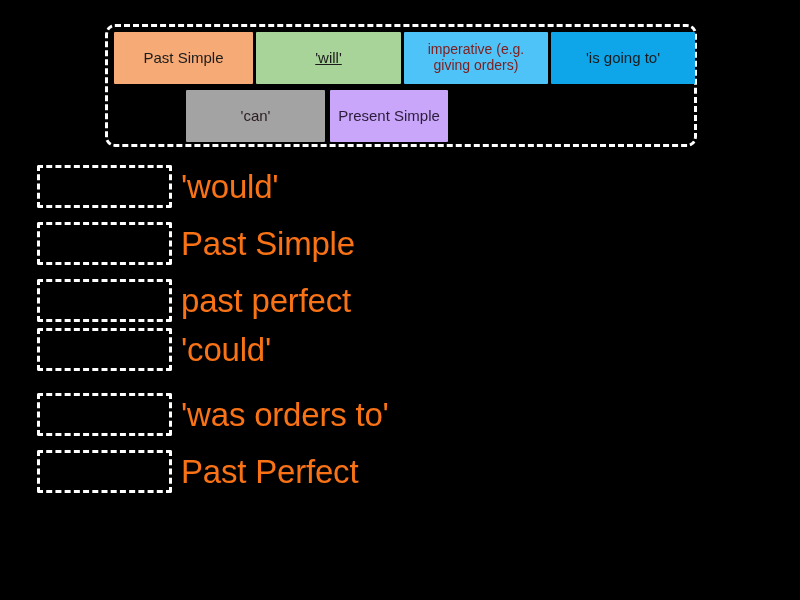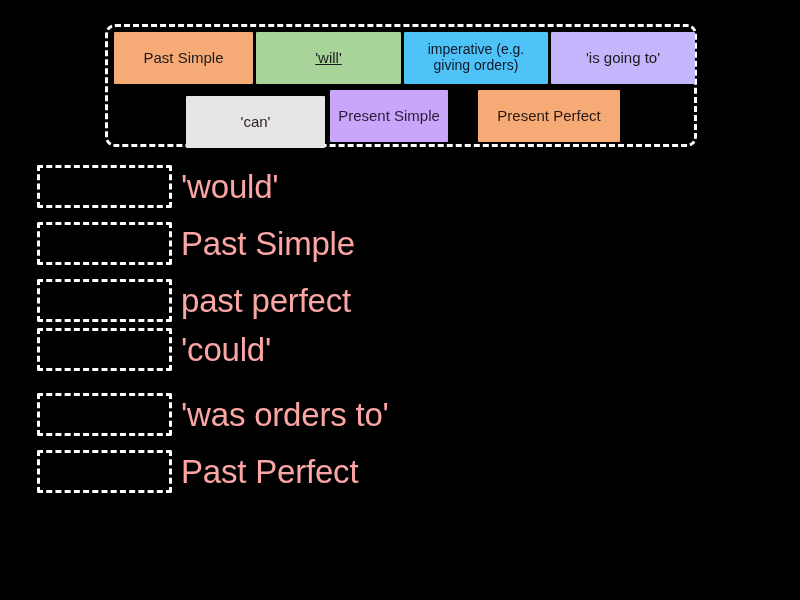--- a/index.html
+++ b/index.html
@@ -95,65 +95,62 @@
     box-sizing: border-box;
     border: 3px dashed #ffffff;
     background: transparent;
     border-radius: 2px;
   }
   .match-label {
     position: absolute;
     left: 181px;
     top: 50%;
     transform: translateY(-50%);
-    color: #fca5a5;
+    color: #f97316;
     font-size: 33px;
     font-family: "Liberation Sans", sans-serif;
     white-space: nowrap;
     letter-spacing: -0.2px;
   }
 </style>
 </head>
 <body style="background: rgb(0, 0, 0);">
 
 <div id="tile-bank" style="border-color: rgb(255, 255, 255);">
 
   <div class="bank-row row-1">
     <div class="tile t-past-simple" style="background: rgb(246, 170, 118); color: rgb(27, 27, 27);">
       <span>Past Simple</span>
     </div>
 
     <div class="tile t-will" style="background: rgb(168, 212, 154); color: rgb(27, 27, 27);">
       <span>'will'</span>
     </div>
 
-    <div class="tile t-imperative" style="background: rgb(78, 195, 247); color: #0f172a;">
+    <div class="tile t-imperative" style="background: rgb(78, 195, 247); color: #7f1d1d;">
       <div>
         <span>imperative (e.g.</span>
         <span>giving orders)</span>
       </div>
     </div>
 
-    <div class="tile t-is-going-to" style="background: #c4b5fd; color: rgb(27, 27, 27);">
+    <div class="tile t-is-going-to" style="background: #0ea5e9; color: rgb(27, 27, 27);">
       <span>'is going to'</span>
     </div>
   </div>
 
   <div class="bank-row row-2">
-    <div class="tile t-can" style="background: #e5e5e5; color: rgb(42, 28, 34); margin-top: 6px;">
+    <div class="tile t-can" style="background: #a3a3a3; color: rgb(42, 28, 34);">
       <span>'can'</span>
     </div>
 
     <div class="tile t-present-simple" style="background: rgb(201, 166, 250); color: rgb(42, 28, 58);">
       <span>Present Simple</span>
     </div>
 
-    <div class="tile t-present-perfect" style="background: rgb(246, 170, 118); color: rgb(42, 23, 18);">
-      <span>Present Perfect</span>
-    </div>
   </div>
 </div>
 
 <div id="match-list">
 
   <div class="match-row" style="top:0px;">
     <div class="drop-zone"></div>
     <div class="match-label">'would'</div>
   </div>
 

